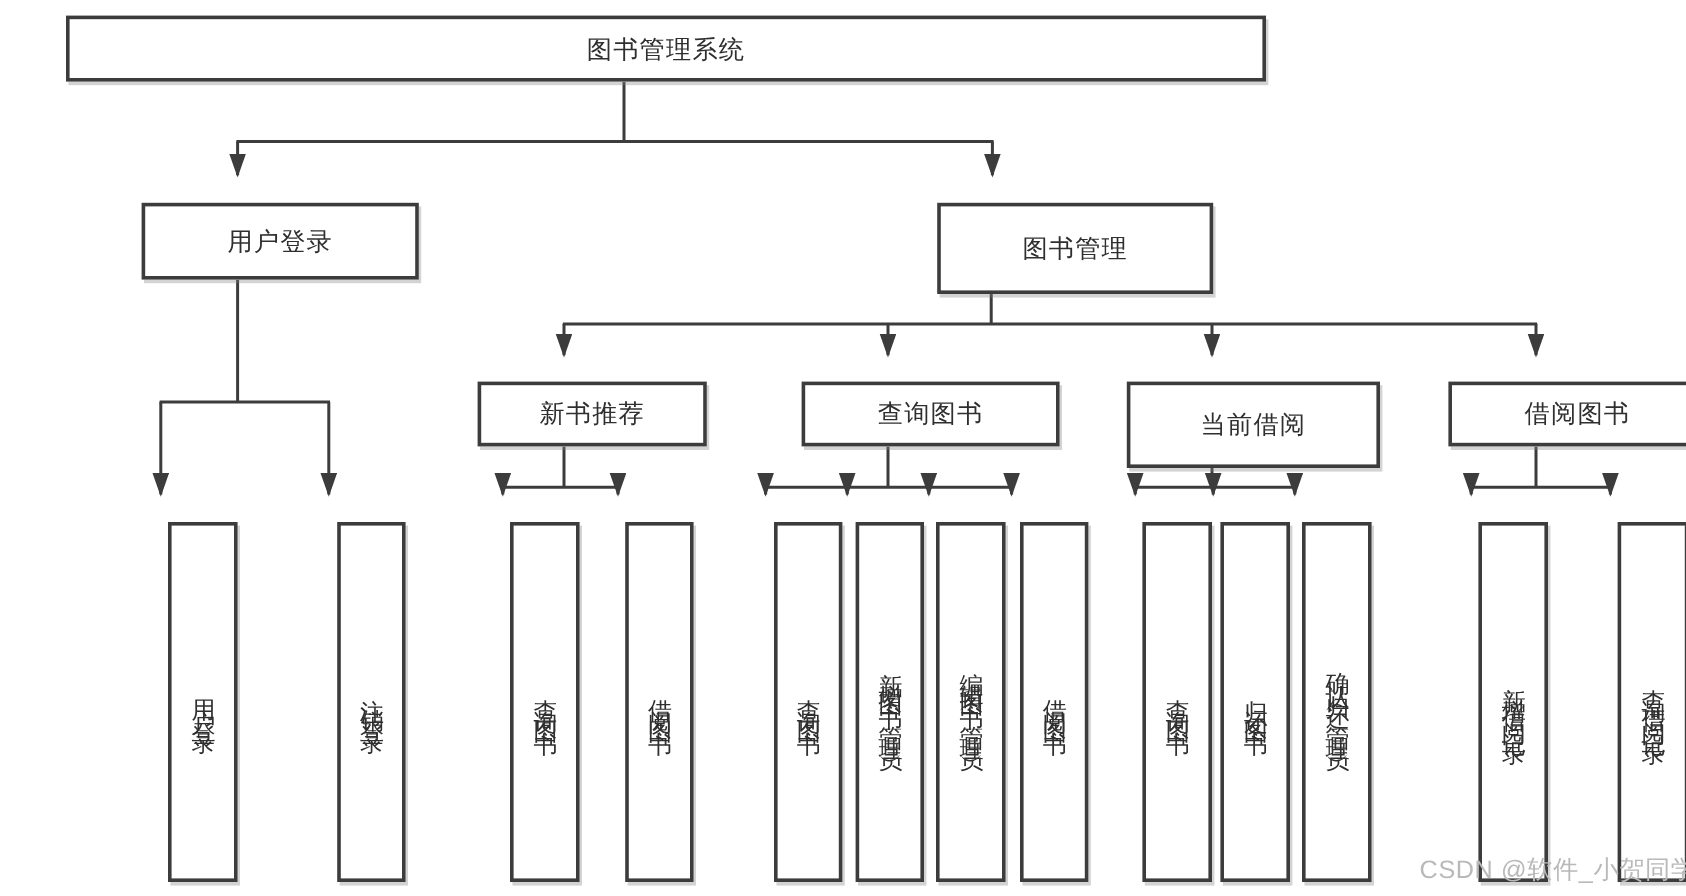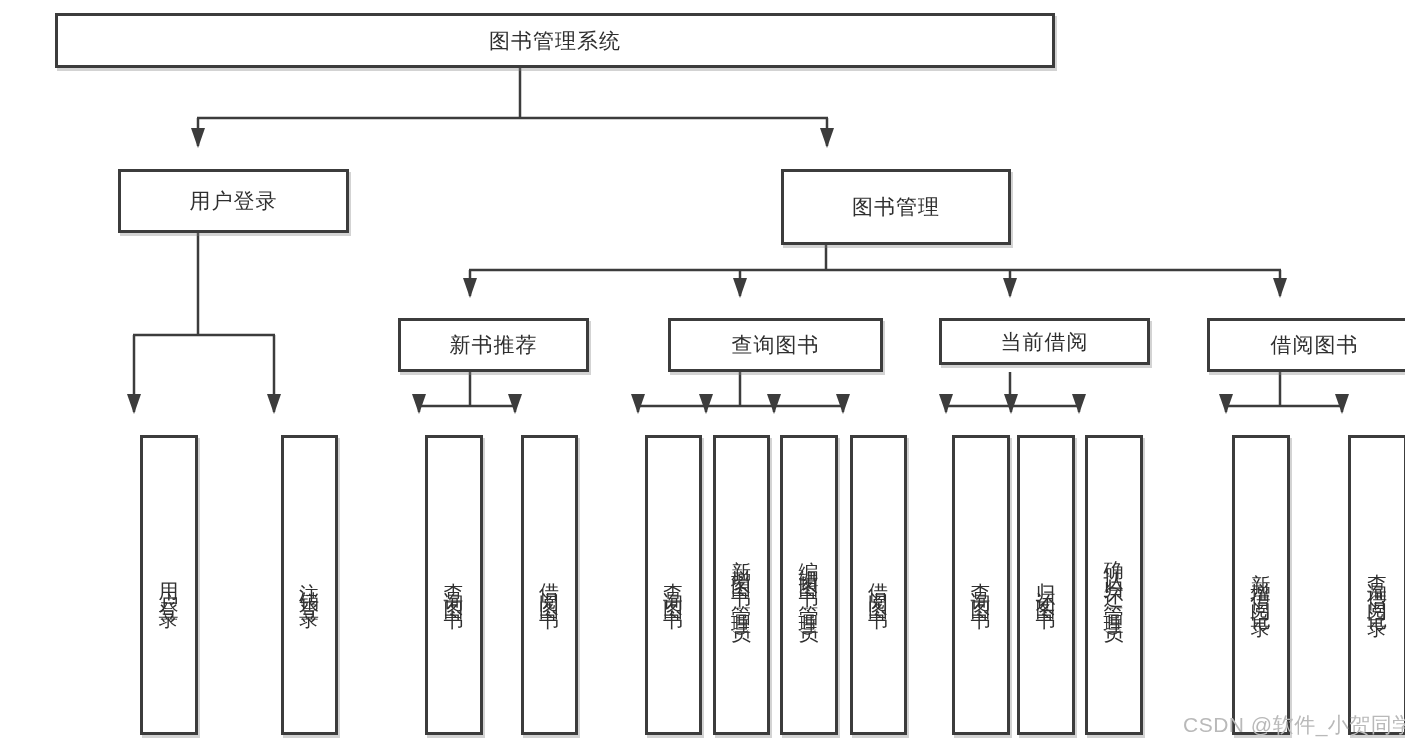--- a/index.html
+++ b/index.html
@@ -18,21 +18,21 @@
   .v span{
     writing-mode:vertical-rl;text-orientation:mixed;
     font-size:20px;letter-spacing:9px;line-height:1;white-space:nowrap;
   }
   
   .n-root{left:20px;top:13px;width:1000px;height:55px;}
   .n-l2a{left:83px;top:169px;width:231px;height:64px;}
   .n-l2b{left:746px;top:169px;width:230px;height:76px;}
   .n-l3a{left:363px;top:318px;width:191px;height:54px;}
   .n-l3b{left:633px;top:318px;width:215px;height:54px;}
-  .n-l3c{left:904px;top:318px;width:211px;height:47px;}
+  .n-l3c{left:904px;top:318px;width:211px;height:72px;}
   .n-l3d{left:1172px;top:318px;width:215px;height:54px;}
   
   .leaf{top:435px;height:300px;}
   .f1{left:105px;width:58px;}
   .f2{left:246px;width:57px;}
   .f3{left:390px;width:58px;}
   .f4{left:486px;width:57px;}
   .f5{left:610px;width:57px;}
   .f6{left:678px;width:57px;}
   .f7{left:745px;width:58px;}

